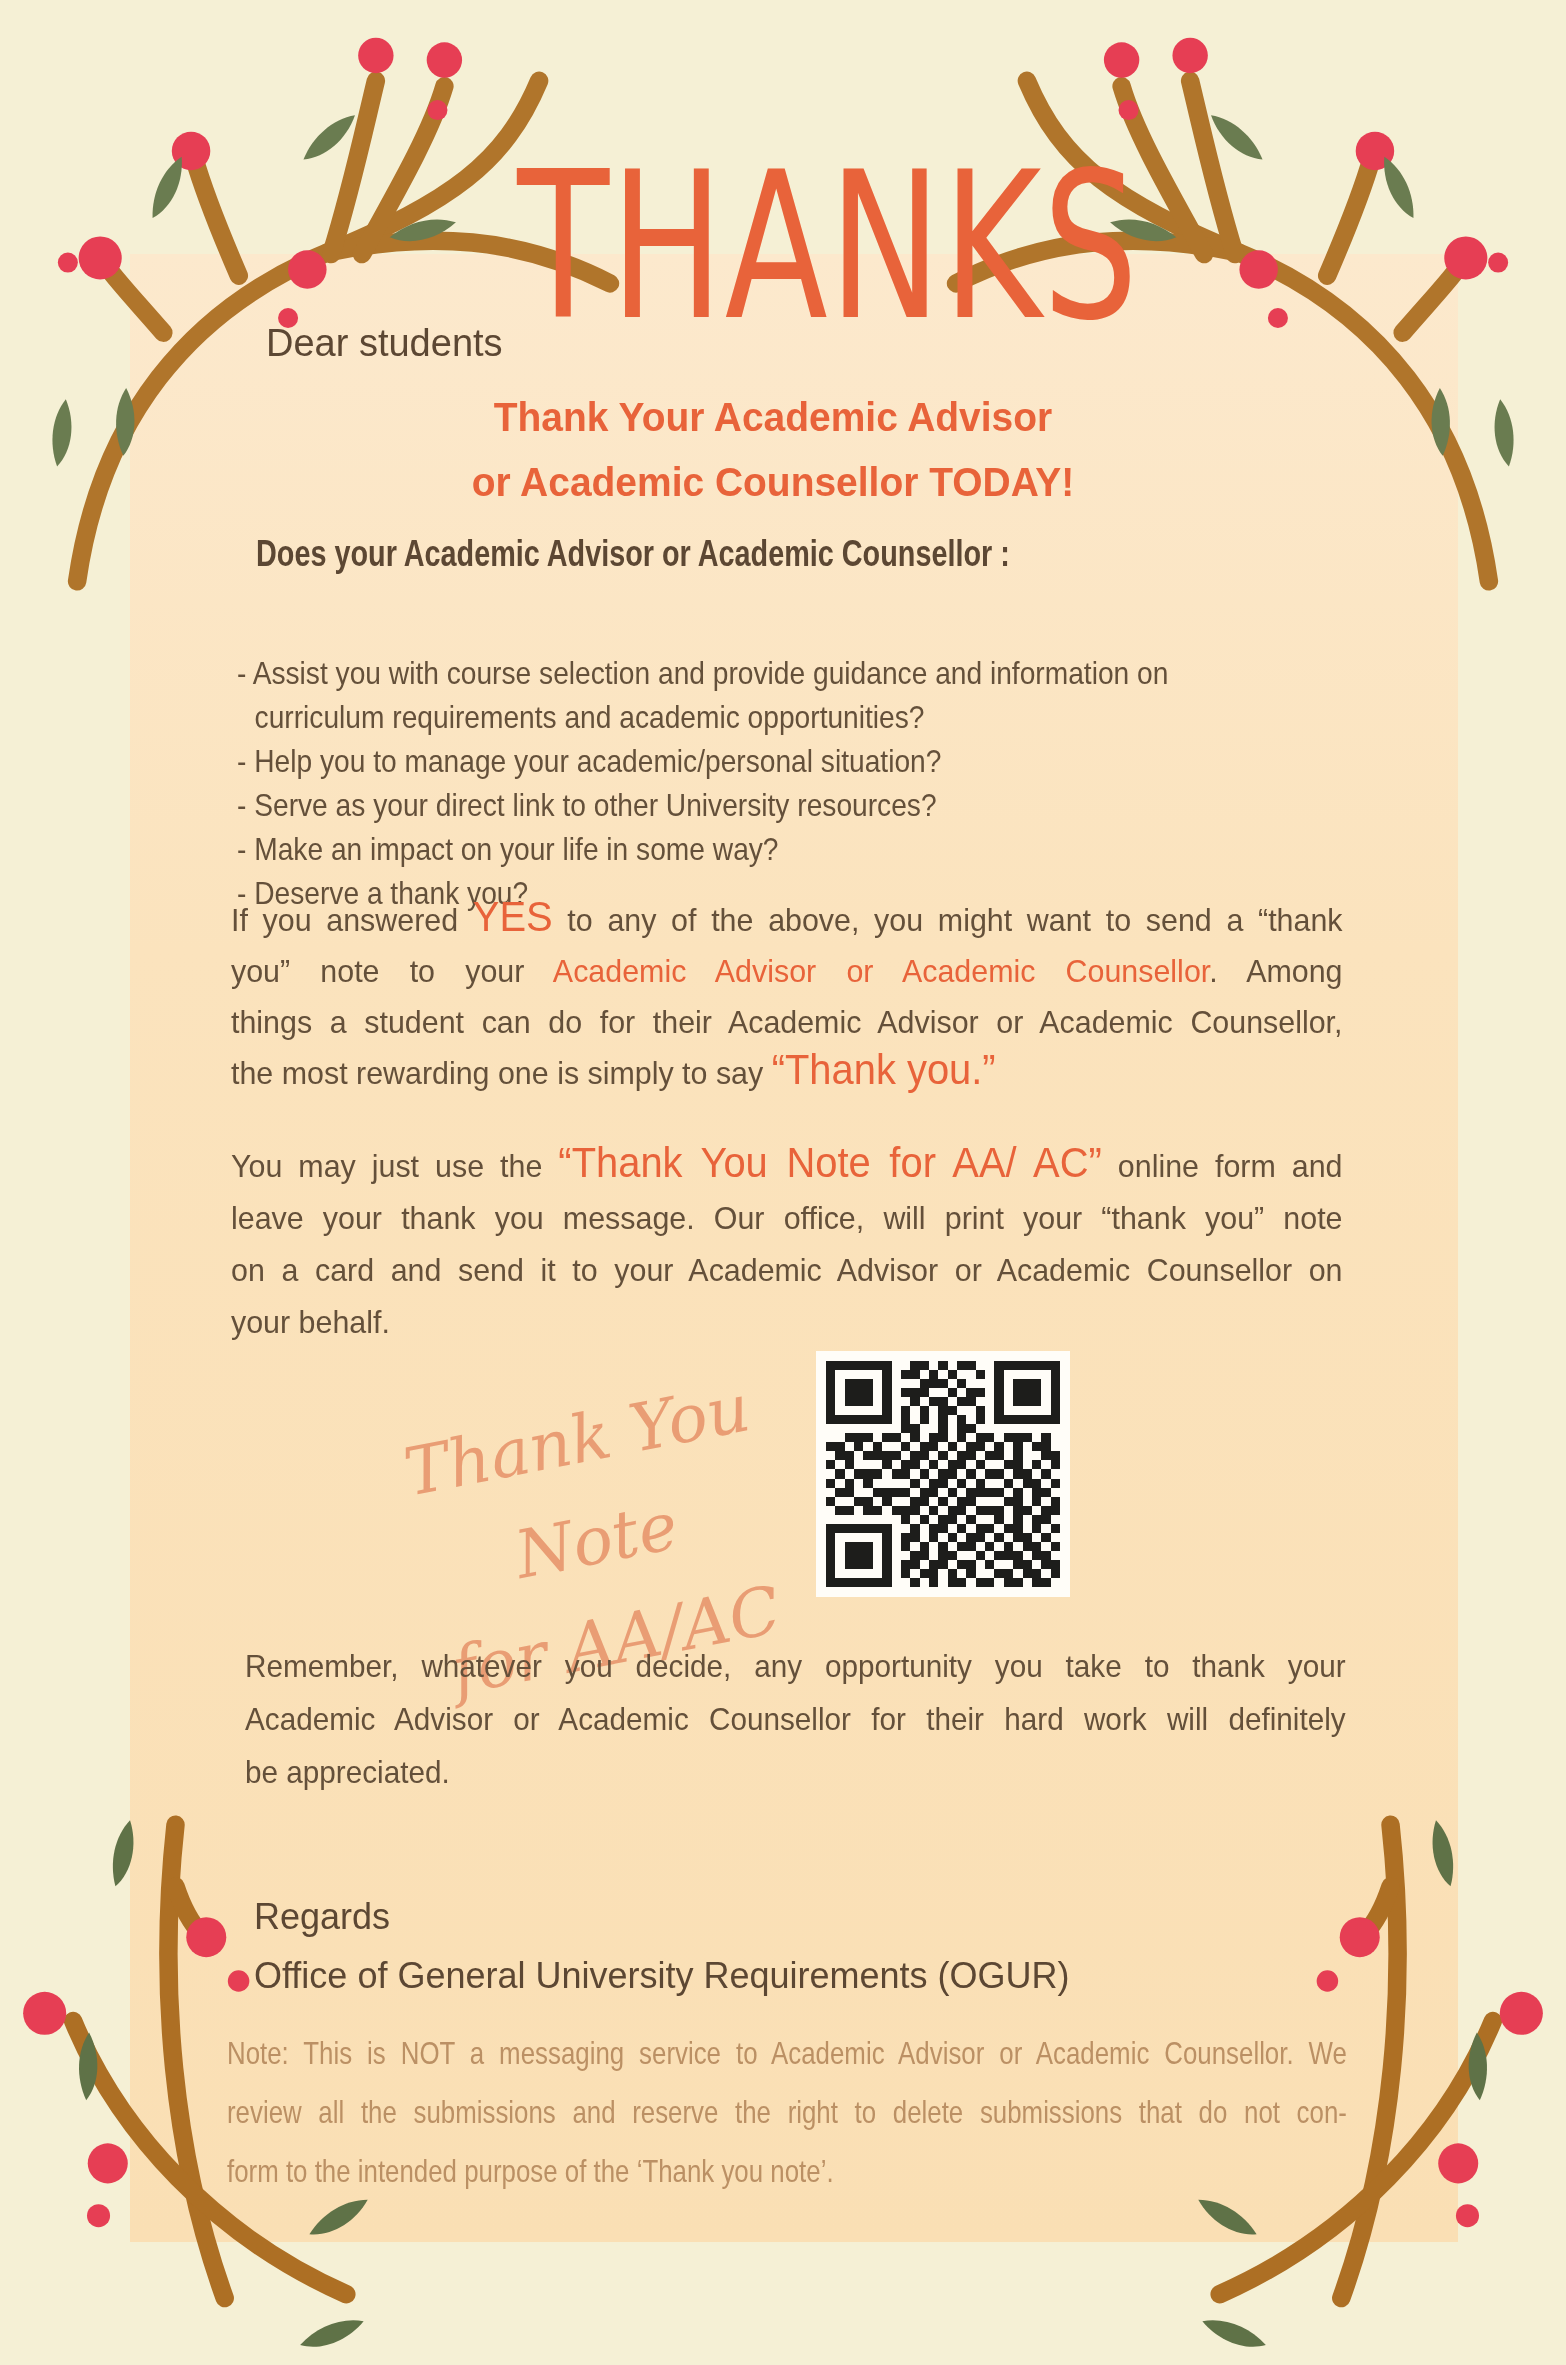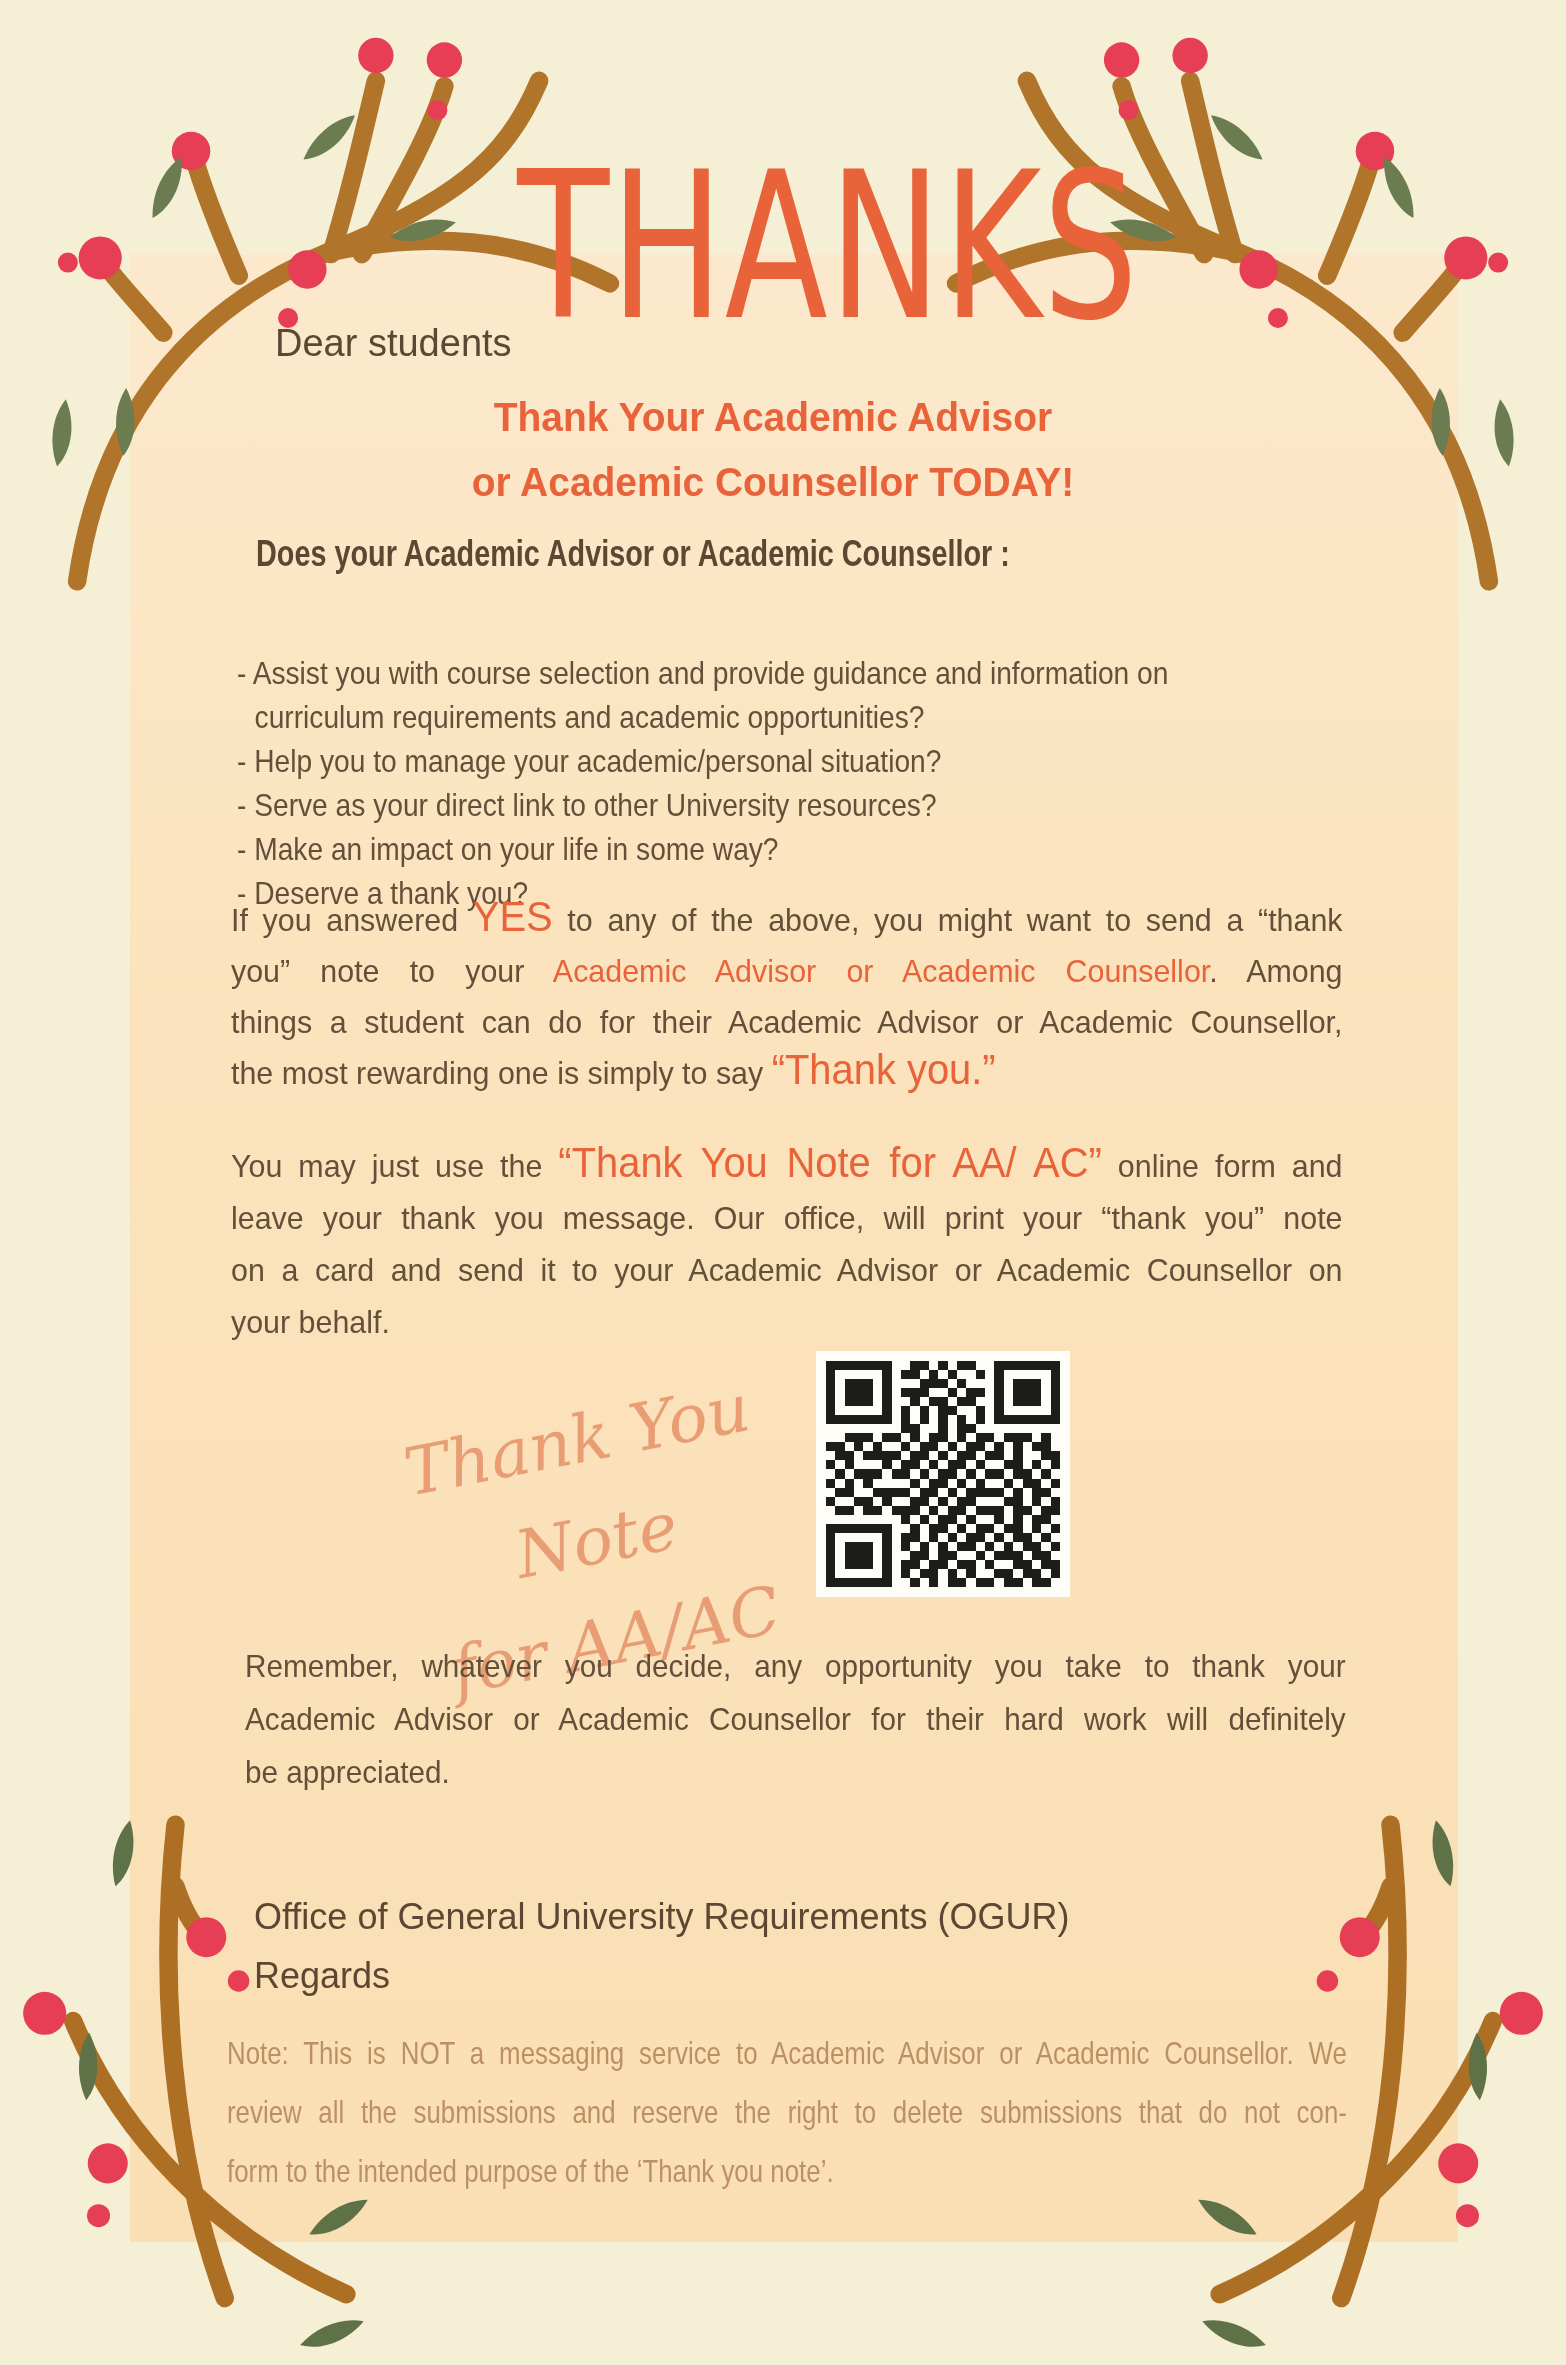--- a/index.html
+++ b/index.html
@@ -20,21 +20,21 @@
   svg.decor.br{right:0; top:1794px; transform:scaleX(-1);}
 
   .title{
     position:absolute; left:0; right:0; top:129px; margin:0;
     text-align:center; text-indent:116px;
     font-family:"DejaVu Sans", sans-serif;
     font-size:193px; font-weight:400; letter-spacing:1.5px;
     color:#e8633a;
     transform:scale(.78,1.05); transform-origin:50% 0;
   }
-  .dear{position:absolute; left:275px; top:322px; font-size:38px; color:#5c4733;}
+  .dear{position:absolute; left:266px; top:322px; font-size:38px; color:#5c4733;}
   .headline{
     position:absolute; left:130px; top:385px; width:1286px;
     text-align:center; font-size:41px; font-weight:700; line-height:65px;
     color:#e8633a; transform:scaleX(.95); transform-origin:50% 0;
   }
   .doesq{
     position:absolute; left:256px; top:533px;
     font-size:36px; font-weight:700; color:#5c4733; white-space:nowrap;
     transform:scaleX(.8); transform-origin:0 0;
   }
@@ -853,22 +853,22 @@
       </div>
   </div>
 
   <div class="para p3">
       <div class="pline just"><span>Remember, whatever you decide, any opportunity you take to thank your</span></div>
       <div class="pline just"><span>Academic Advisor or Academic Counsellor for their hard work will definitely</span></div>
       <div class="pline"><span>be appreciated.</span></div>
     </div>
 
   <div class="sig">
+    <div>Regards</div>
     <div>Office of General University Requirements (OGUR)</div>
-    <div>Regards</div>
   </div>
 
   <div class="para note">
       <div class="pline just"><span>Note: This is NOT a messaging service to Academic Advisor or Academic Counsellor. We</span></div>
       <div class="pline just"><span>review all the submissions and reserve the right to delete submissions that do not con-</span></div>
       <div class="pline"><span>form to the intended purpose of the ‘Thank you note’.</span></div>
     </div>
 
 </div>
 

